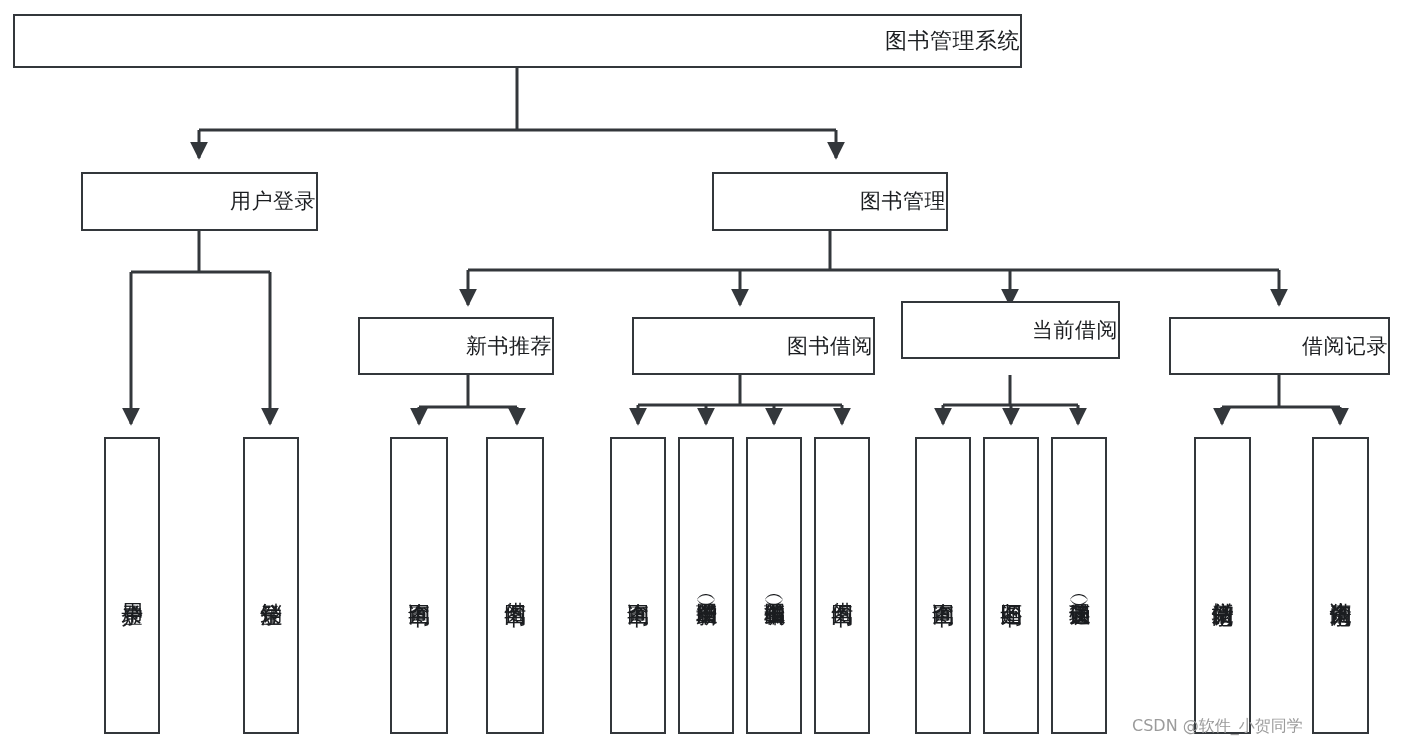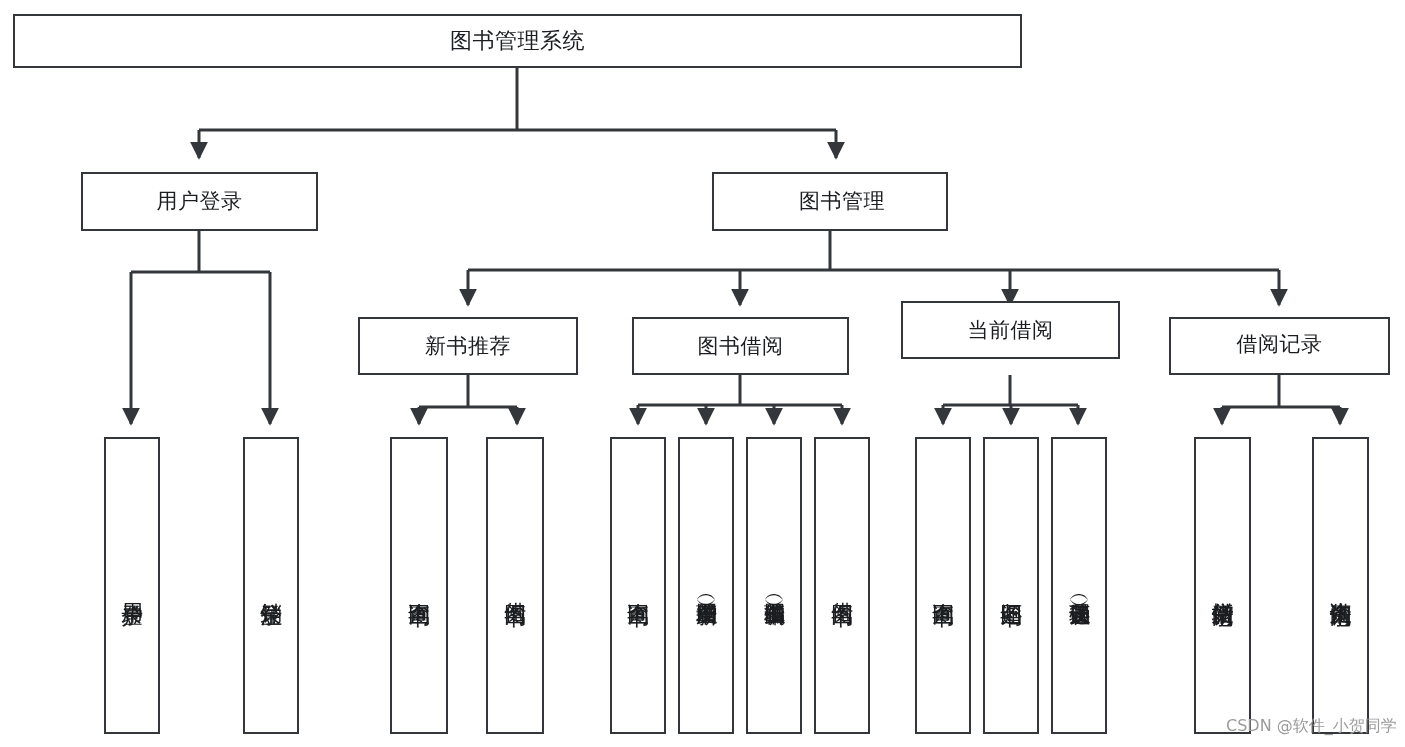--- a/index.html
+++ b/index.html
@@ -26,21 +26,21 @@
     height: 747px;
     pointer-events: none;
   }
   .node {
     position: absolute;
     box-sizing: border-box;
     background: #ffffff;
     border: 2px solid #33373b;
     display: flex;
     align-items: center;
-    justify-content: center;
+    justify-content: flex-end;
     color: #1b1d20;
     z-index: 2;
   }
   .node .label {
     display: block;
     text-align: center;
     line-height: 1.18;
     white-space: nowrap;
   }
   
@@ -65,21 +65,21 @@
     letter-spacing: 1px;
     white-space: nowrap;
     -webkit-text-orientation: upright;
   }
   .v-node.tall .label {
     font-size: 21px;
     letter-spacing: 0px;
   }
   #watermark {
     position: absolute;
-    left: 1226px;
+    left: 1132px;
     top: 716px;
     font-size: 16px;
     color: #9b9b9b;
     white-space: nowrap;
     z-index: 5;
     font-family: "DejaVu Sans", "Liberation Sans", sans-serif;
   }
 </style>
 </head>
 <body>
@@ -141,33 +141,33 @@
   </div>
 
   <div class="node h-node" style="left:81px; top:172px; width:237px; height:59px;">
     <span class="label">用户登录</span>
   </div>
 
   <div class="node h-node" style="left:712px; top:172px; width:236px; height:59px;padding-left:24px;">
     <span class="label">图书管理</span>
   </div>
 
-  <div class="node h-node" style="left:358px; top:317px; width:220px; height:58px;">
+  <div class="node h-node" style="left:358px; top:317px; width:196px; height:58px;">
     <span class="label">新书推荐</span>
   </div>
 
-  <div class="node h-node" style="left:632px; top:317px; width:217px; height:58px;">
+  <div class="node h-node" style="left:632px; top:317px; width:243px; height:58px;">
     <span class="label">图书借阅</span>
   </div>
 
   <div class="node h-node" style="left:901px; top:301px; width:219px; height:58px;">
     <span class="label">当前借阅</span>
   </div>
 
-  <div class="node h-node" style="left:1169px; top:317px; width:221px; height:58px;font-family:Liberation Mono, monospace;">
+  <div class="node h-node" style="left:1169px; top:317px; width:221px; height:58px;">
     <span class="label">借阅记录</span>
   </div>
 
   <div class="node v-node" style="left:104px; top:437px; width:56px; height:297px;">
     <span class="label">用户登录</span>
   </div>
 
   <div class="node v-node" style="left:243px; top:437px; width:56px; height:297px;">
     <span class="label">注销登录</span>
   </div>

